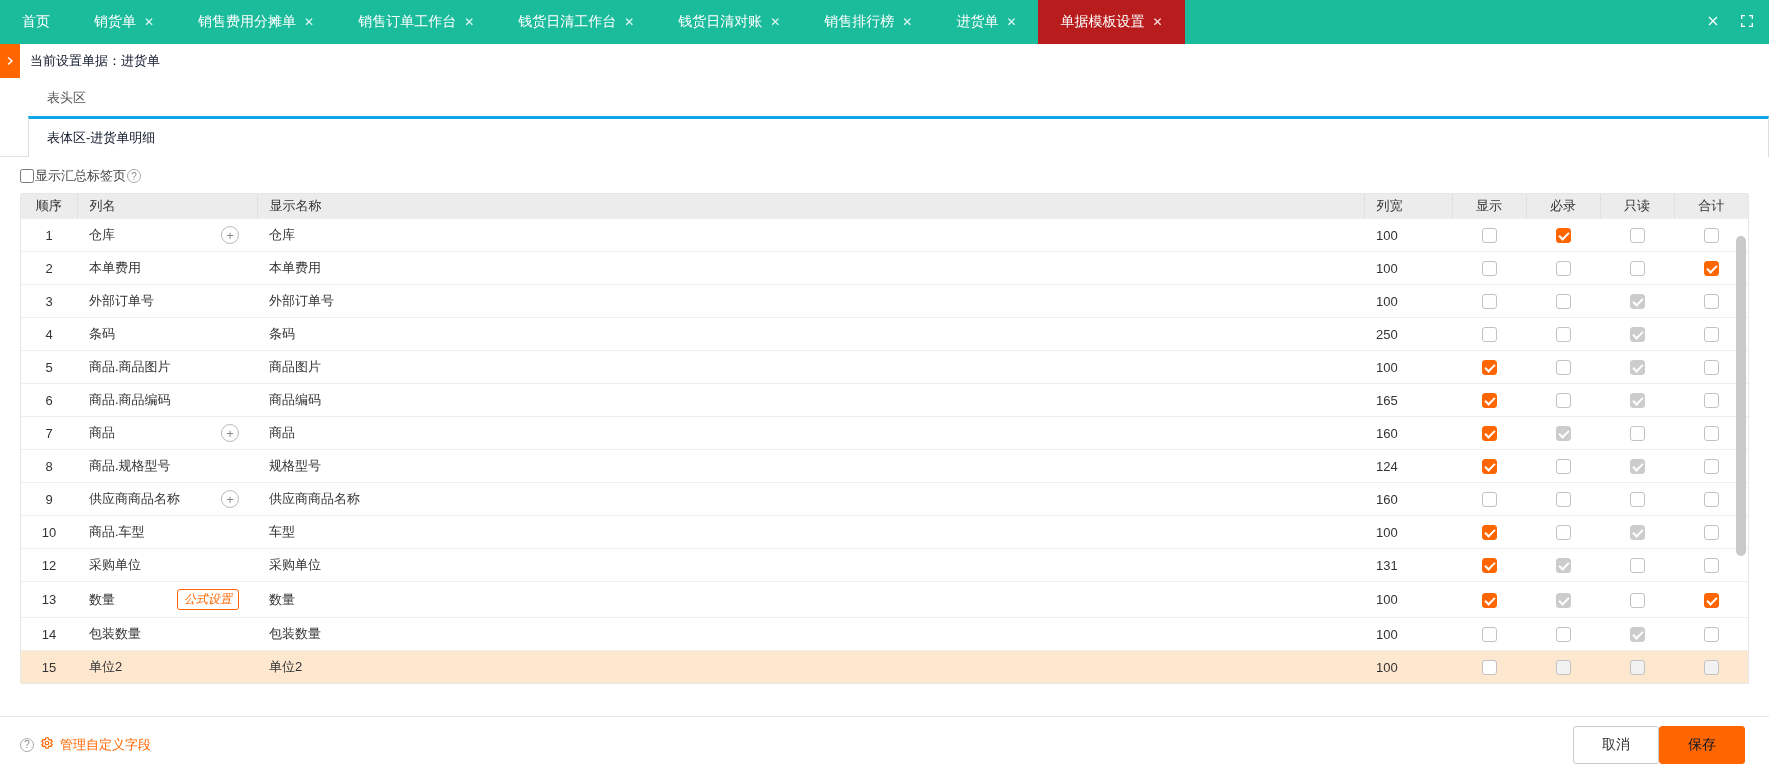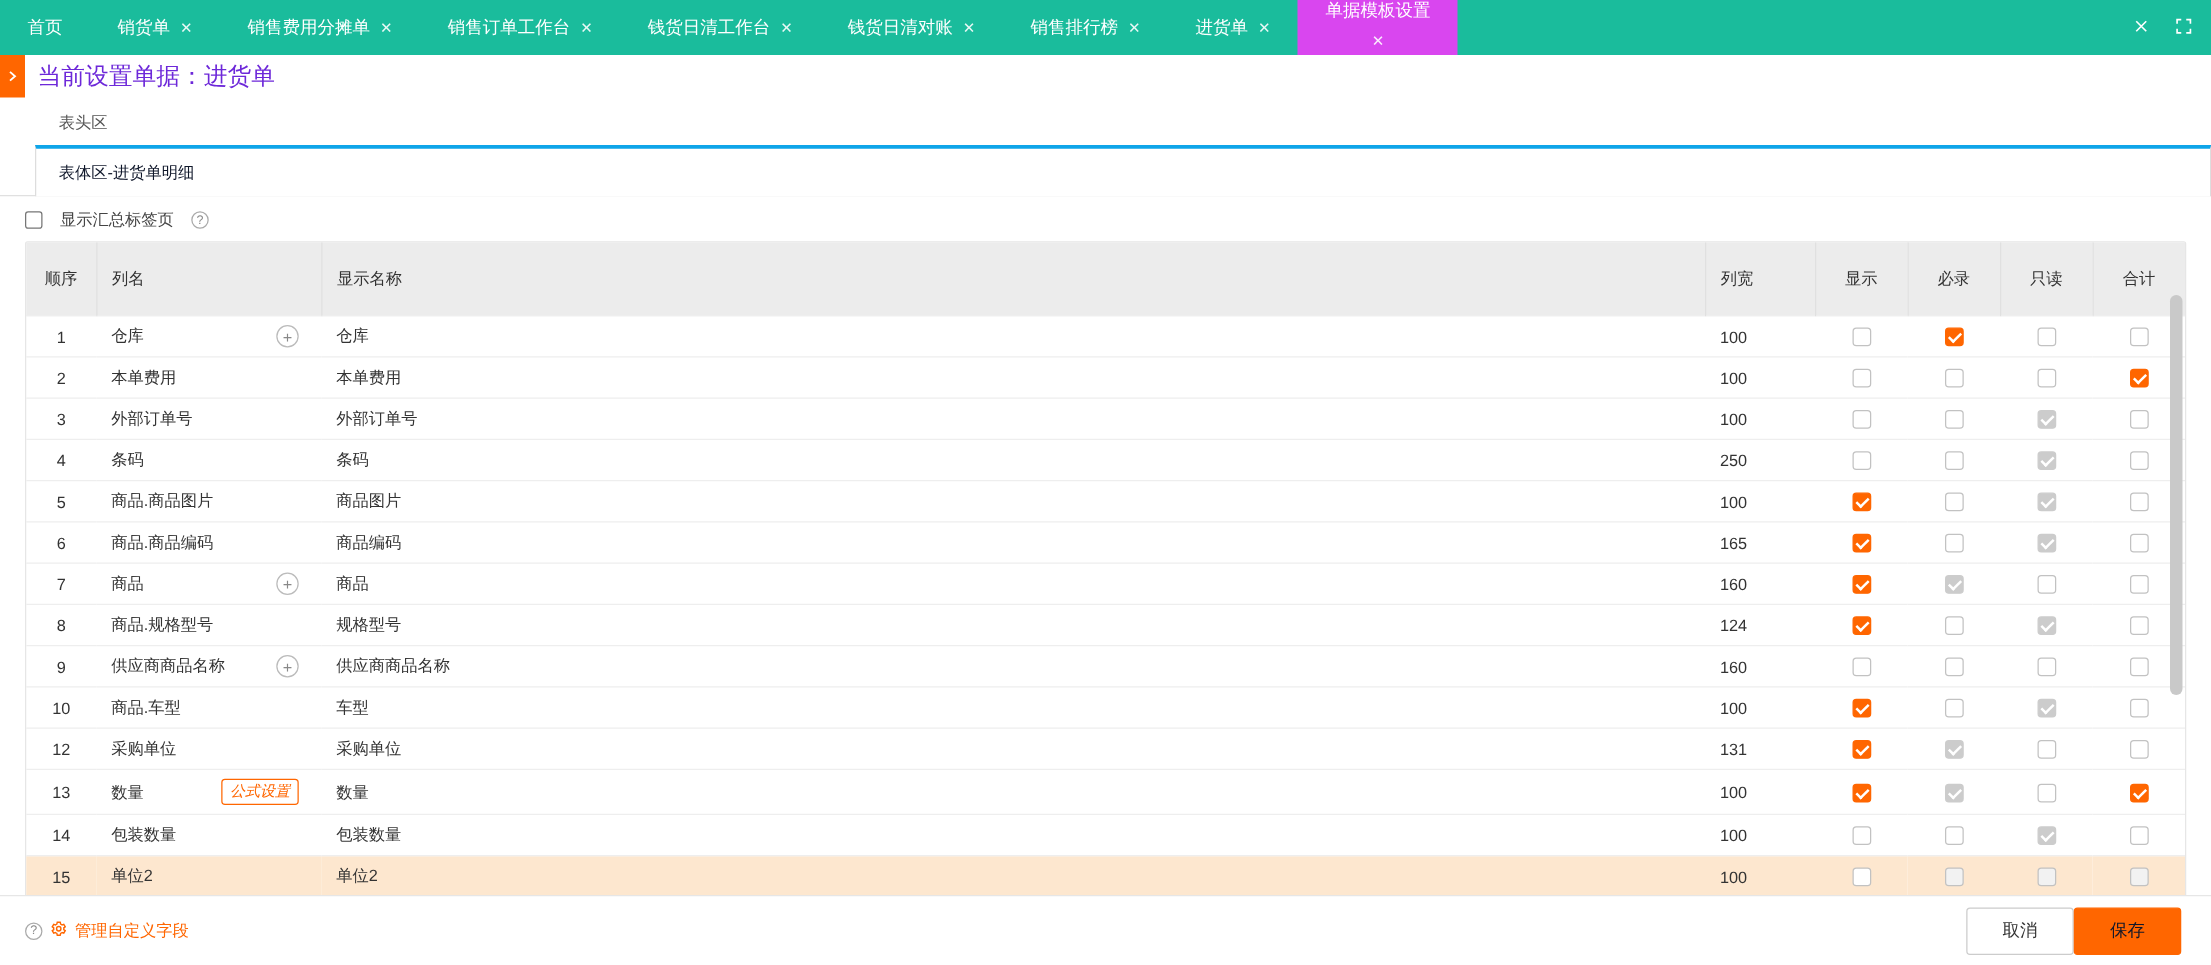--- a/index.html
+++ b/index.html
@@ -22,37 +22,37 @@
   }
   .tabbar-tabs { display: flex; flex: 1; }
   .tabbar-tab {
     display: flex;
     align-items: center;
     padding: 0 22px;
     cursor: pointer;
     font-size: 14px;
     gap: 8px;
   }
-  .tabbar-tab.active { background: #d946ef; flex-direction: column; }
+  .tabbar-tab.active { background: #b91c1c; }
   .tab-x { font-size: 12px; opacity: .9; }
   .tabbar-right {
     display: flex;
     align-items: center;
     padding: 0 14px;
     gap: 18px;
   }
   .tabbar-right svg { width: 16px; height: 16px; stroke: #fff; }
 
   
   .context-bar {
     display: flex;
     align-items: center;
     height: 34px;
-    font-size: 19px;
-    color: #6d28d9;
+    font-size: 13px;
+    color: #0f172a;
     text-align: right;
   }
   .orange-chevron {
     width: 20px; height: 34px;
     background: #f60;
     display: flex; align-items: center; justify-content: center;
     color: #fff;
     margin-right: 10px;
   }
 
@@ -78,21 +78,21 @@
     border-left: 1px solid #ddd;
     border-right: 1px solid #ddd;
     background: #fff;
   }
 
   
   .option-row {
     padding: 10px 20px 8px 20px;
     display: flex;
     align-items: center;
-    gap: 14px;
+    gap: 1px;
     color: #444;
   }
   .option-row .help {
     width: 14px; height: 14px;
     border: 1px solid #aaa; border-radius: 50%;
     display: inline-flex; align-items: center; justify-content: center;
     font-size: 10px; color: #888;
   }
 
   
@@ -100,21 +100,21 @@
     margin: 0 20px;
     border: 1px solid #e6e6e6;
     border-radius: 2px;
     position: relative;
   }
   table { width: 100%; border-collapse: collapse; table-layout: fixed; }
   thead th {
     background: #ececec;
     font-weight: 500;
     text-align: left;
-    padding: 20px 12px;
+    padding: 3px 12px;
     border-right: 1px solid #e0e0e0;
     color: #333;
     font-size: 13px;
   }
   thead th:last-child { border-right: none; }
   tbody td {
     padding: 7px 12px;
     border-top: 1px solid #eee;
     font-size: 13px;
     color: #333;

